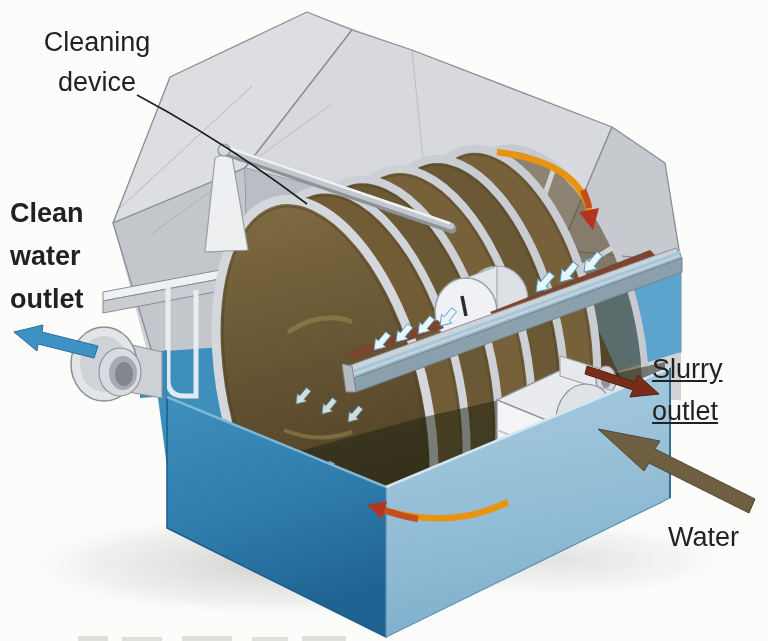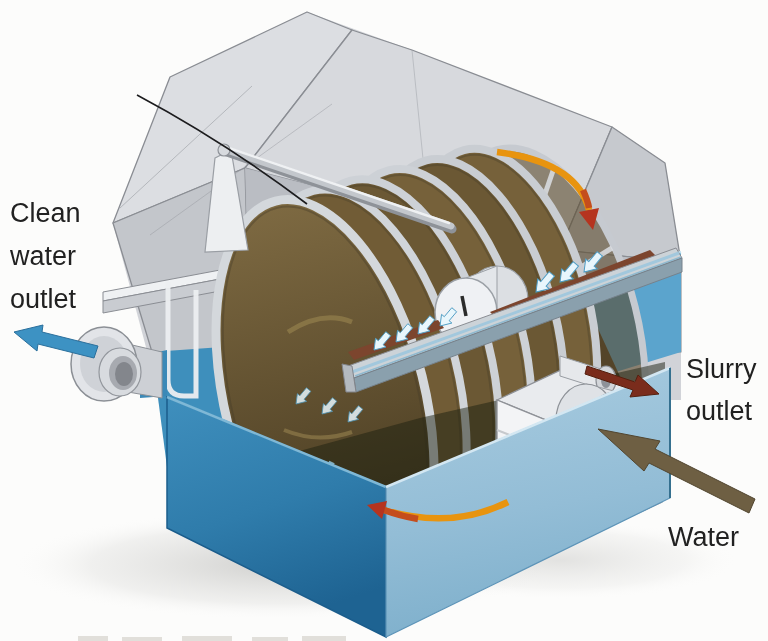--- a/index.html
+++ b/index.html
@@ -7,22 +7,22 @@
     position:relative;width:768px;height:641px;overflow:hidden;
     background:#fcfcfb;font-family:"Liberation Sans",sans-serif;
   }
   .stage svg{position:absolute;left:0;top:0;}
   .lbl{
     position:absolute;color:#212121;font-size:27px;line-height:42px;
     letter-spacing:0px;white-space:nowrap;
   }
   .lbl.center{text-align:center;}
   #lbl-cleaning{left:20px;top:22px;width:154px;line-height:40px;}
-  #lbl-cleanwater{left:10px;top:192px;width:110px;line-height:43px;}
-  #lbl-slurry{left:686px;top:348px;width:82px;}
+  #lbl-cleanwater{left:10px;top:192px;width:110px;line-height:43px;font-weight:bold;}
+  #lbl-slurry{left:652px;top:348px;width:82px;text-decoration:underline;}
   #lbl-water{left:668px;top:516px;width:96px;}
 </style>
 </head>
 <body>
 
 <div class="stage">
 
 <svg width="768" height="641" viewBox="0 0 768 641">
   <defs>
     <radialGradient id="shadowGrad" cx="50%" cy="50%" r="50%">
@@ -239,20 +239,22 @@
   <g fill="#b0aa9f" opacity="0.35">
     <rect x="78" y="636" width="30" height="5"></rect>
     <rect x="122" y="637" width="40" height="4"></rect>
     <rect x="182" y="636" width="50" height="5"></rect>
     <rect x="252" y="637" width="36" height="4"></rect>
     <rect x="302" y="636" width="44" height="5"></rect>
   </g>
 </svg>
 
 <div class="lbl center" id="lbl-cleaning">
+  <div>Cleaning</div>
+  <div>device</div>
 </div>
 
 <div class="lbl" id="lbl-cleanwater">
   <div>Clean</div>
   <div>water</div>
   <div>outlet</div>
 </div>
 
 <div class="lbl" id="lbl-slurry">
   <div>Slurry</div>

